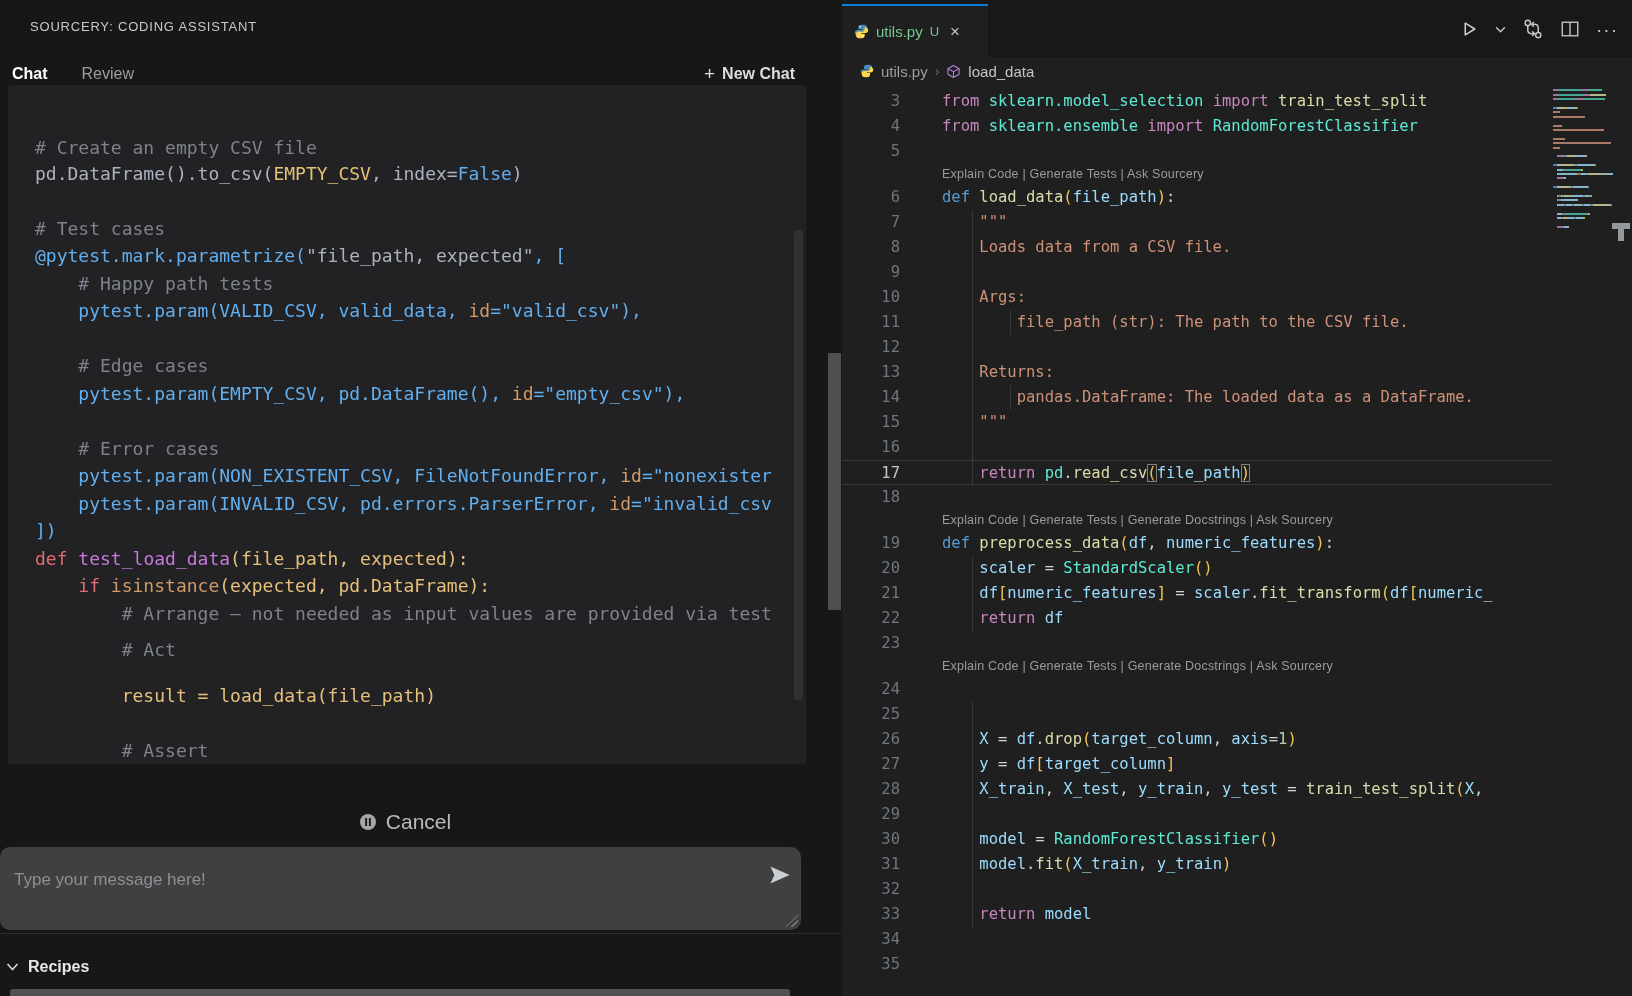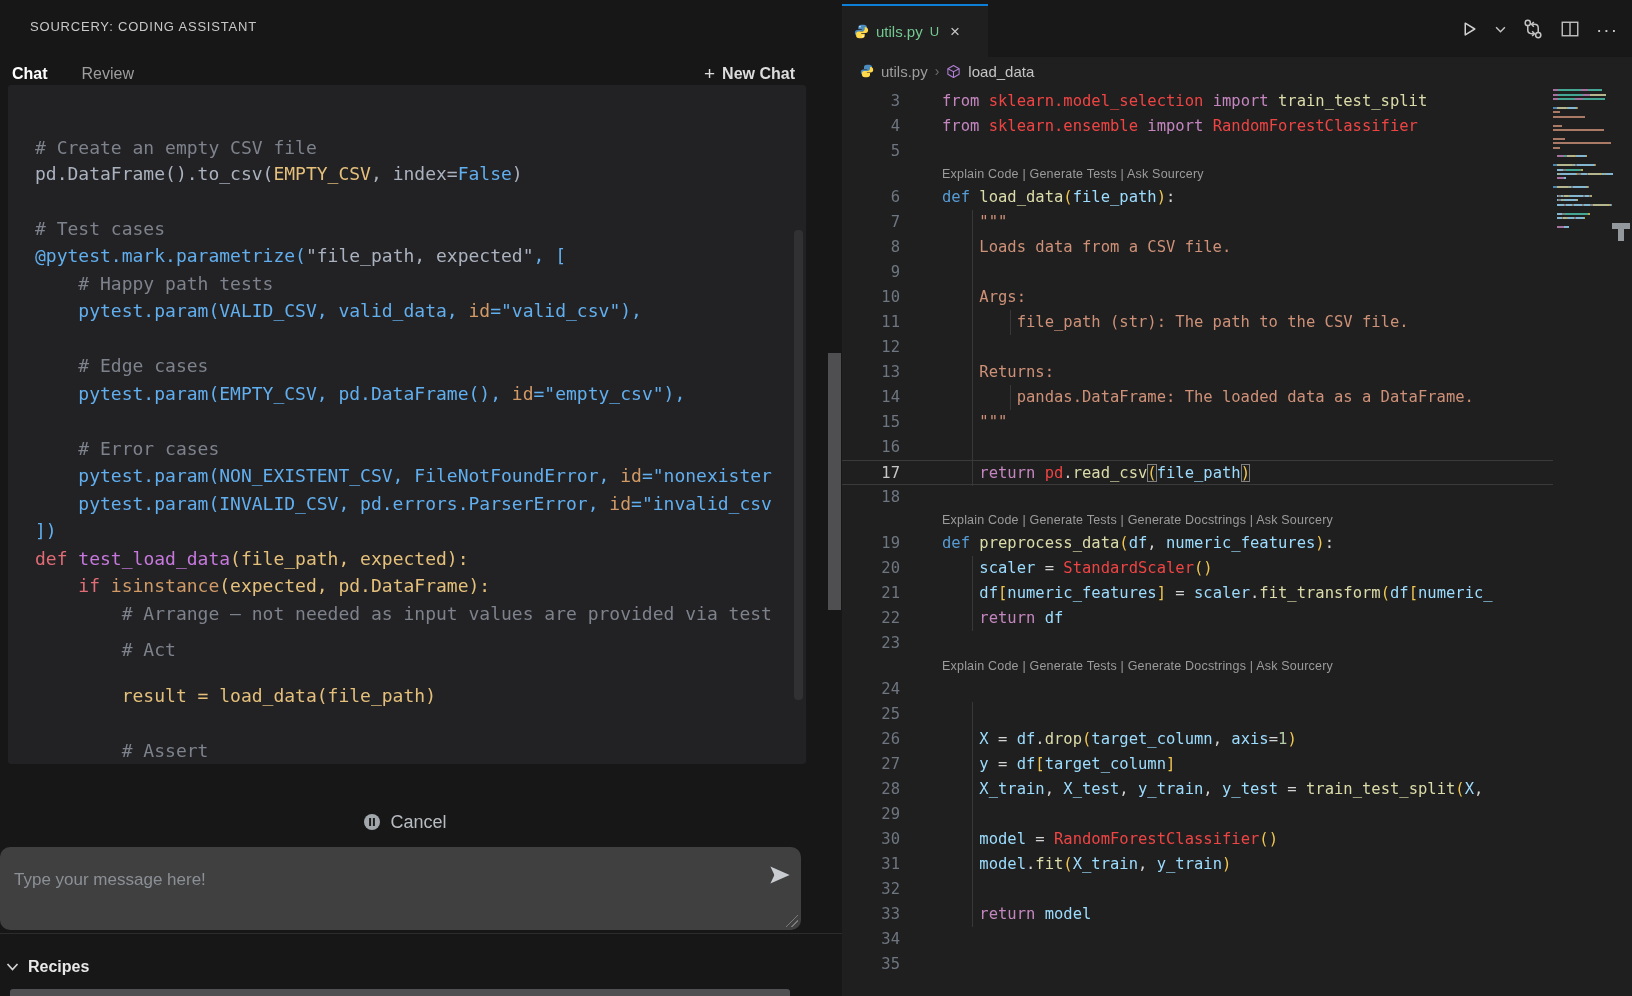--- a/index.html
+++ b/index.html
@@ -20,21 +20,21 @@
              border-radius:3px;overflow:hidden;}
   .crow{position:absolute;left:0;width:100%;height:28px;line-height:28px;white-space:pre;
         padding-left:27px;box-sizing:border-box;font-family:"DejaVu Sans Mono",monospace;font-size:18px;}
   .h-white{color:#abb2bf}.h-com{color:#7d828c}.h-gold{color:#e5c07b}.h-blue{color:#61afef}
   .h-orange{color:#d19a66}.h-red{color:#e06c75}.h-purple{color:#c678dd}
 
   #chat-block-scroll{position:absolute;left:794px;top:230px;width:9px;height:470px;background:#313134;border-radius:4px;}
   #sidebar-scroll{position:absolute;left:828px;top:353px;width:13px;height:257px;background:#4f4f52;}
 
   .cancel-btn{position:absolute;left:0;top:806px;width:810px;height:32px;display:flex;
-              align-items:center;justify-content:center;gap:9px;color:#b7bcc1;font-size:18px;cursor:pointer;}
+              align-items:center;justify-content:center;gap:9px;color:#b7bcc1;font-size:21px;cursor:pointer;}
 
   .msg-box{position:absolute;left:0;top:847px;width:801px;height:83px;background:#404040;border-radius:10px;}
   .msg-input{position:absolute;left:12px;top:18px;width:720px;height:28px;background:transparent;border:none;
              outline:none;color:#d0d0d0;font-size:17px;font-family:"Liberation Sans",sans-serif;}
   .msg-input::placeholder{color:#8b9096;}
   .send-icon{position:absolute;right:10px;top:17px;width:22px;height:22px;cursor:pointer;}
   .resize-grip{position:absolute;right:3px;bottom:3px;width:13px;height:13px;cursor:nwse-resize;
      background:
        linear-gradient(135deg,transparent 0 50%, #7a7a7a 50% 56%, transparent 56% 72%, #7a7a7a 72% 78%, transparent 78%);
   }
@@ -66,21 +66,21 @@
   .erow.current{border-top:1px solid #3a3a3a;border-bottom:1px solid #3a3a3a;}
   .erow .ln{position:absolute;left:0;width:58px;text-align:right;color:#6e7681;
             font-family:"DejaVu Sans Mono",monospace;font-size:15.5px;line-height:25px;}
   .erow.current .ln{color:#c6c6c6;}
   .erow .codetext{position:absolute;left:100px;top:0;white-space:pre;color:#cccccc;
             font-family:"DejaVu Sans Mono",monospace;font-size:15.5px;line-height:25px;}
   .lensrow{position:absolute;left:100px;width:600px;height:21px;color:#9b9b9b;font-size:12.5px;
            line-height:21px;letter-spacing:.2px;cursor:pointer;}
   .guide{position:absolute;top:0;width:1px;height:25px;background:#383838;}
   .t-kw{color:#c586c0}.t-def{color:#569cd6}.t-fn{color:#dcdcaa}.t-var{color:#9cdcfe}
-  .t-cls{color:#ef4444}.t-str{color:#ce9178}.t-num{color:#b5cea8}
+  .t-cls{color:#5eead4}.t-str{color:#ce9178}.t-num{color:#b5cea8}
   .t-br{color:#f0c752}.t-brbox{color:#f0c752;box-shadow:inset 0 0 0 1px #808080;}
   .t-op{color:#d4d4d4}
 
   #minimap{position:absolute;left:711px;top:85px;width:68px;height:911px;overflow:hidden;}
   .mmbar{position:absolute;height:2px;opacity:.8;}
   #edge-artifact{position:absolute;left:770px;top:223px;width:20px;height:20px;}
   #edge-artifact .h{position:absolute;left:0;top:0;width:18px;height:6px;background:#93989c;}
   #edge-artifact .v{position:absolute;left:6px;top:6px;width:6px;height:12px;background:#93989c;}
 </style>
 </head>

